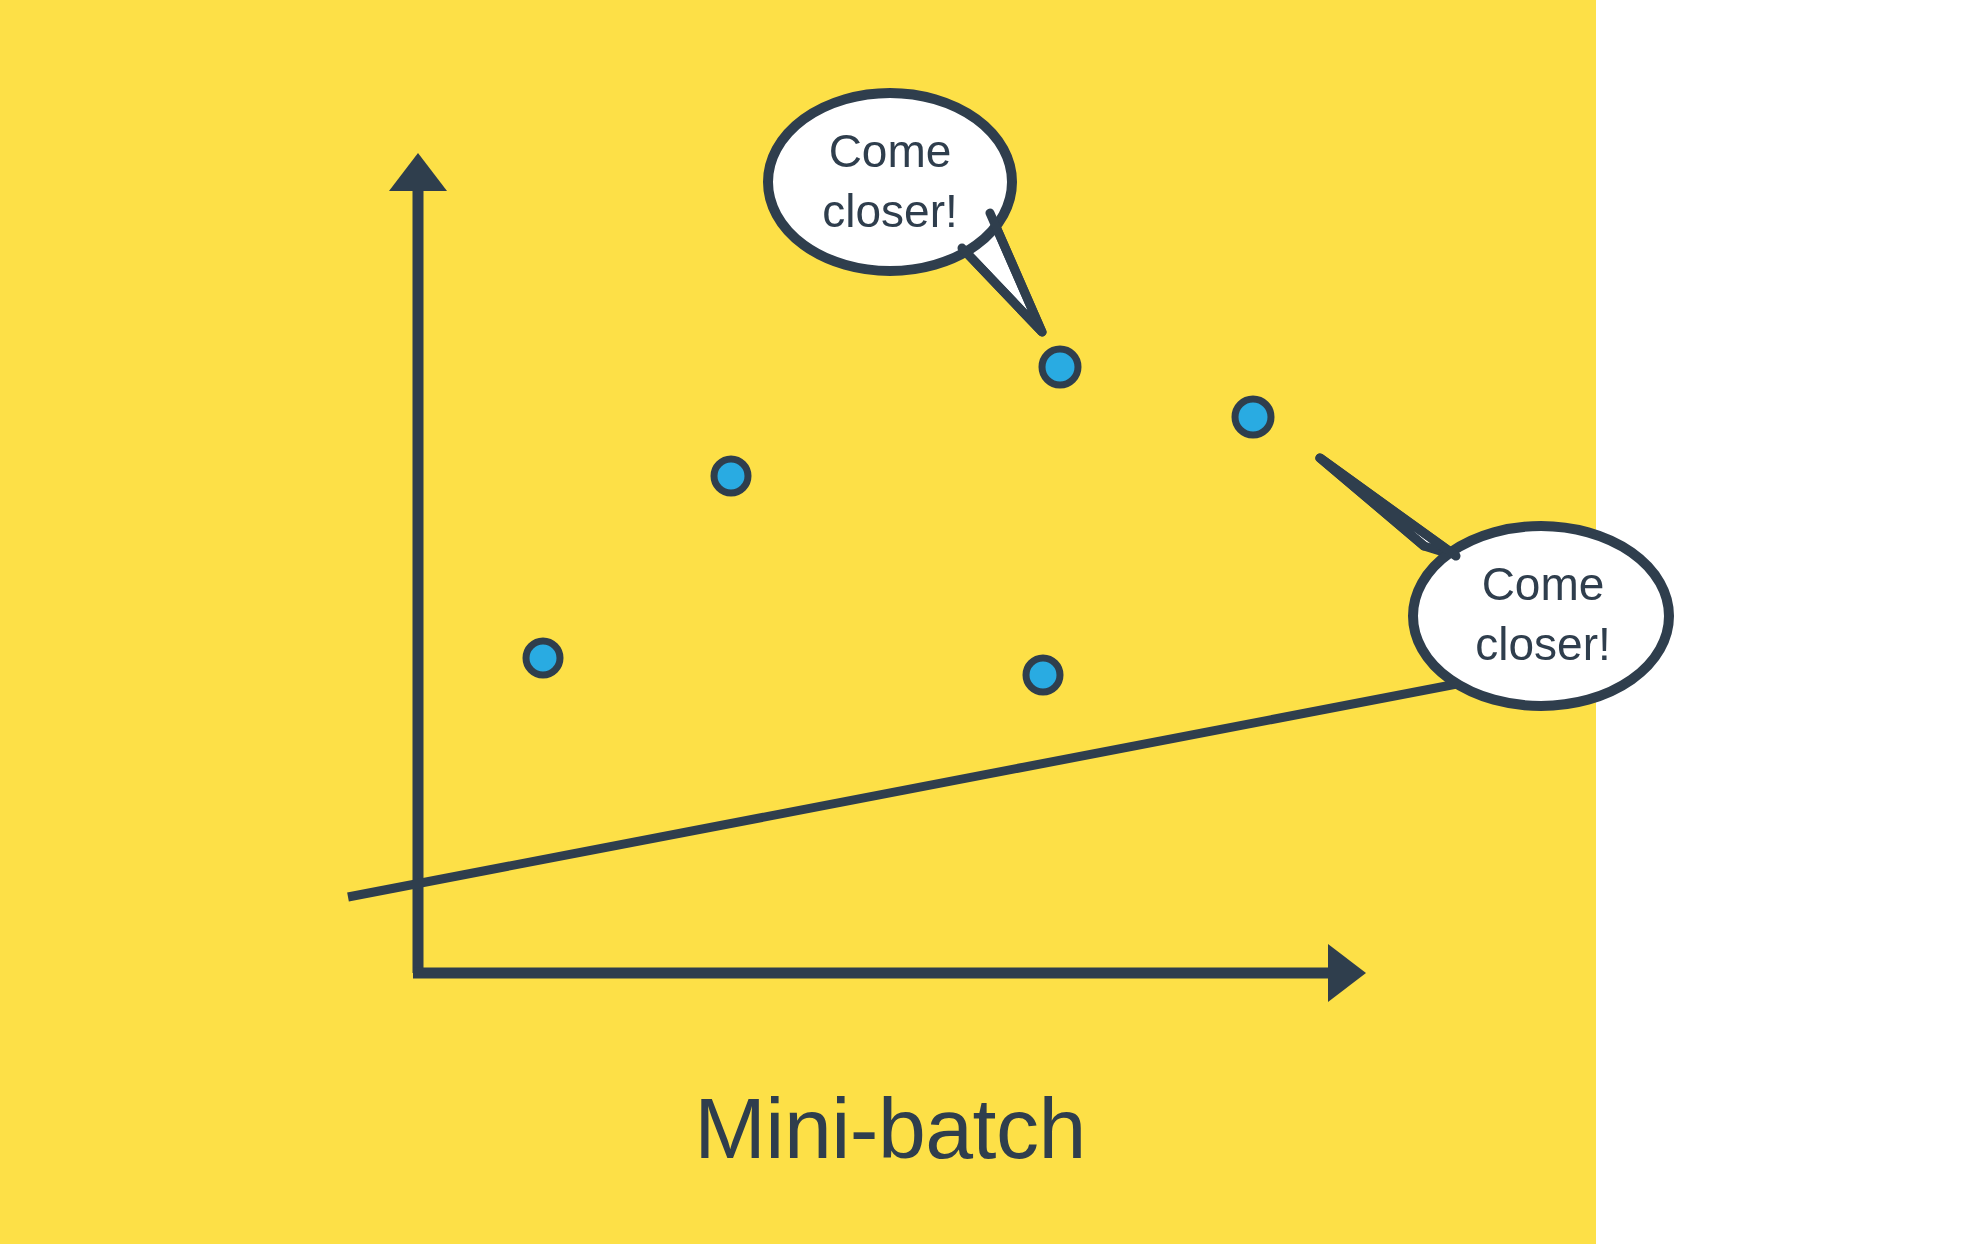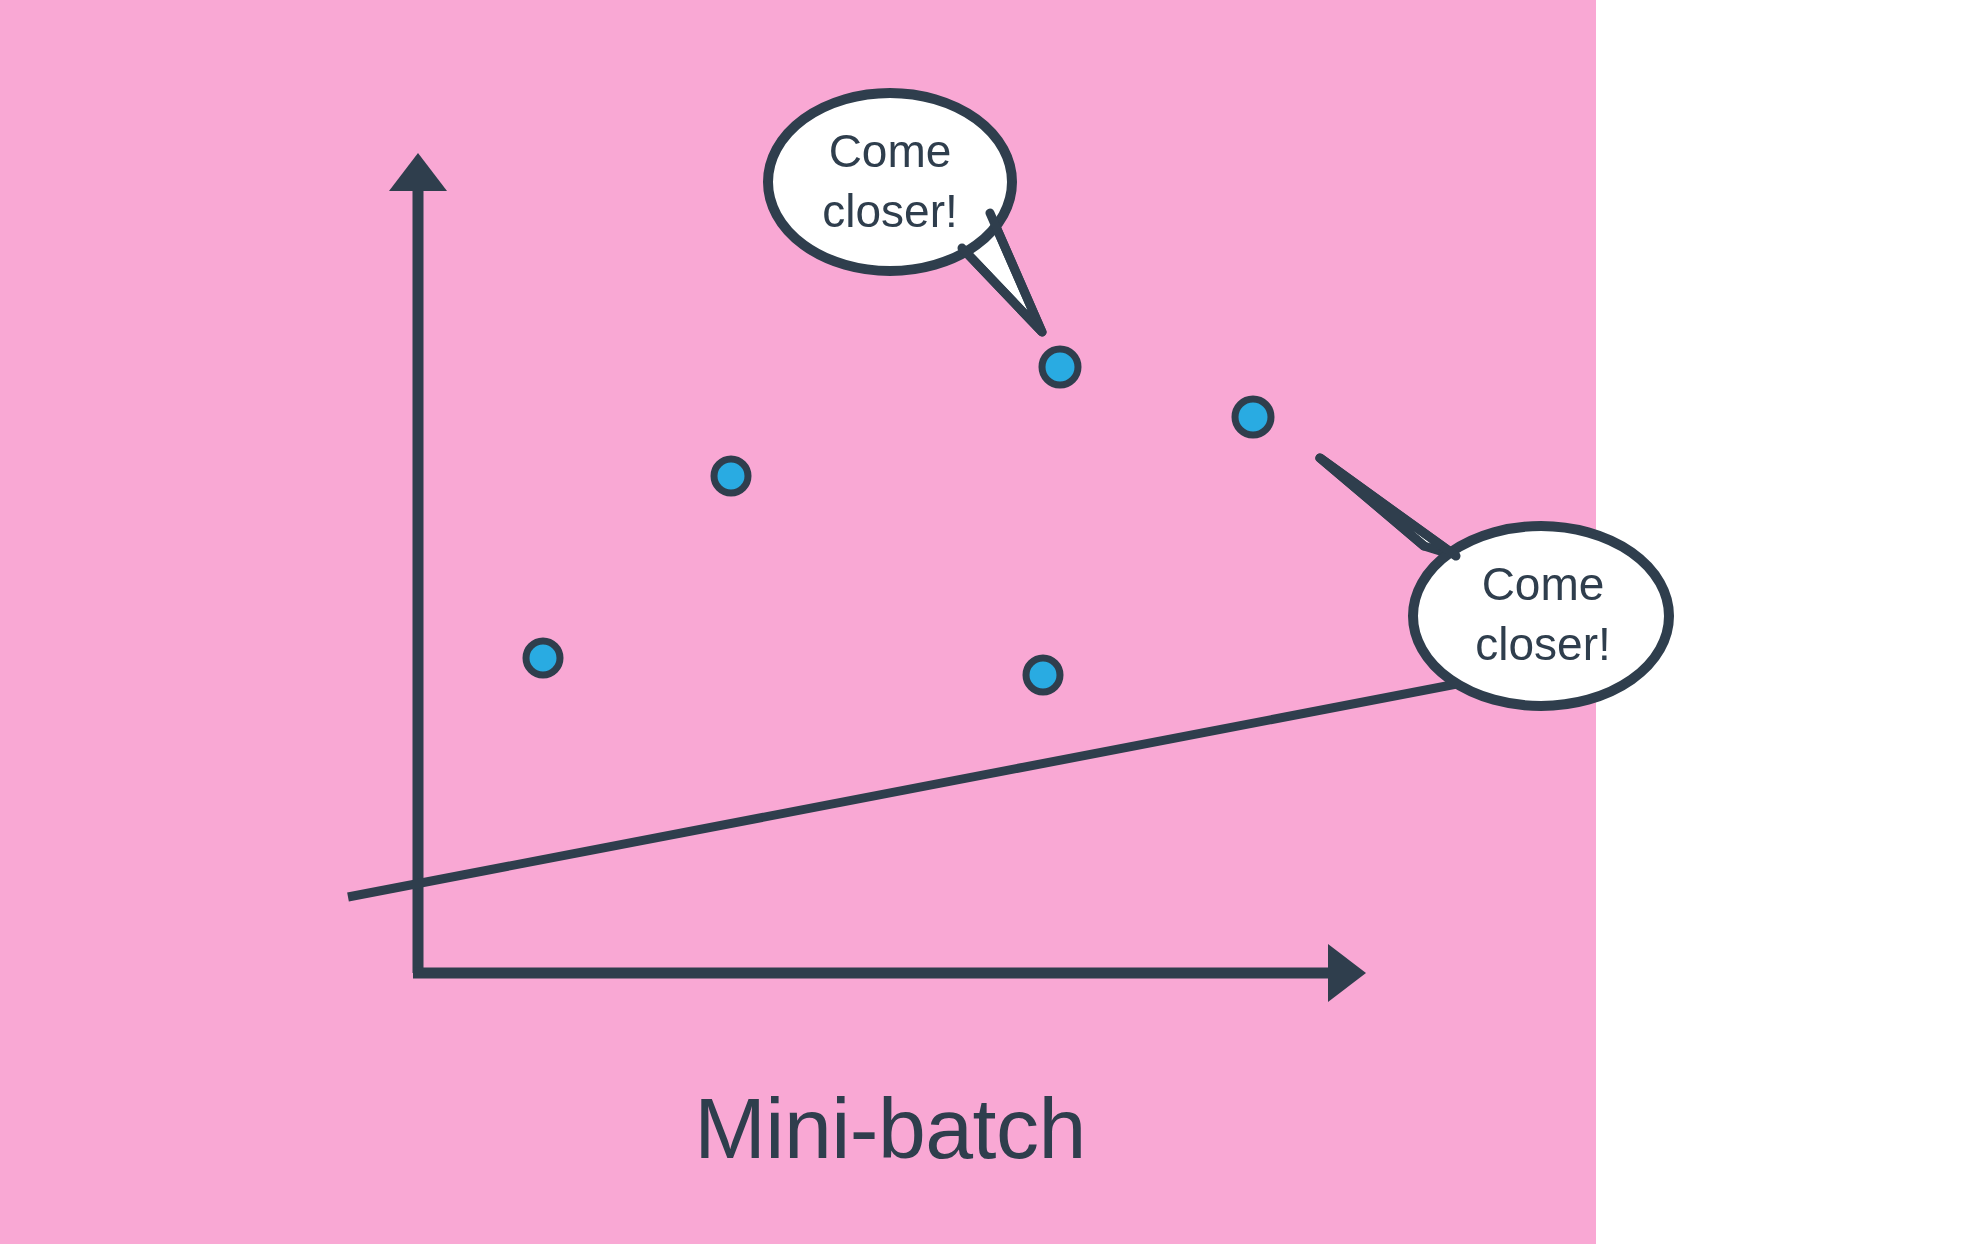--- a/index.html
+++ b/index.html
@@ -12,21 +12,21 @@
     width: 1962px;
     height: 1244px;
     overflow: hidden;
     font-family: "Liberation Sans", sans-serif;
     color: #2f3e4d;
   }
   .stage {
     position: relative;
     width: 1596px;
     height: 1244px;
-    background: #f9a8d4;
+    background: #fde047;
   }
   .stage svg.canvas {
     position: absolute;
     inset: 0;
     width: 1962px;
     height: 1244px;
     display: block;
   }
   .bubble-text {
     font-family: "Liberation Sans", sans-serif;

